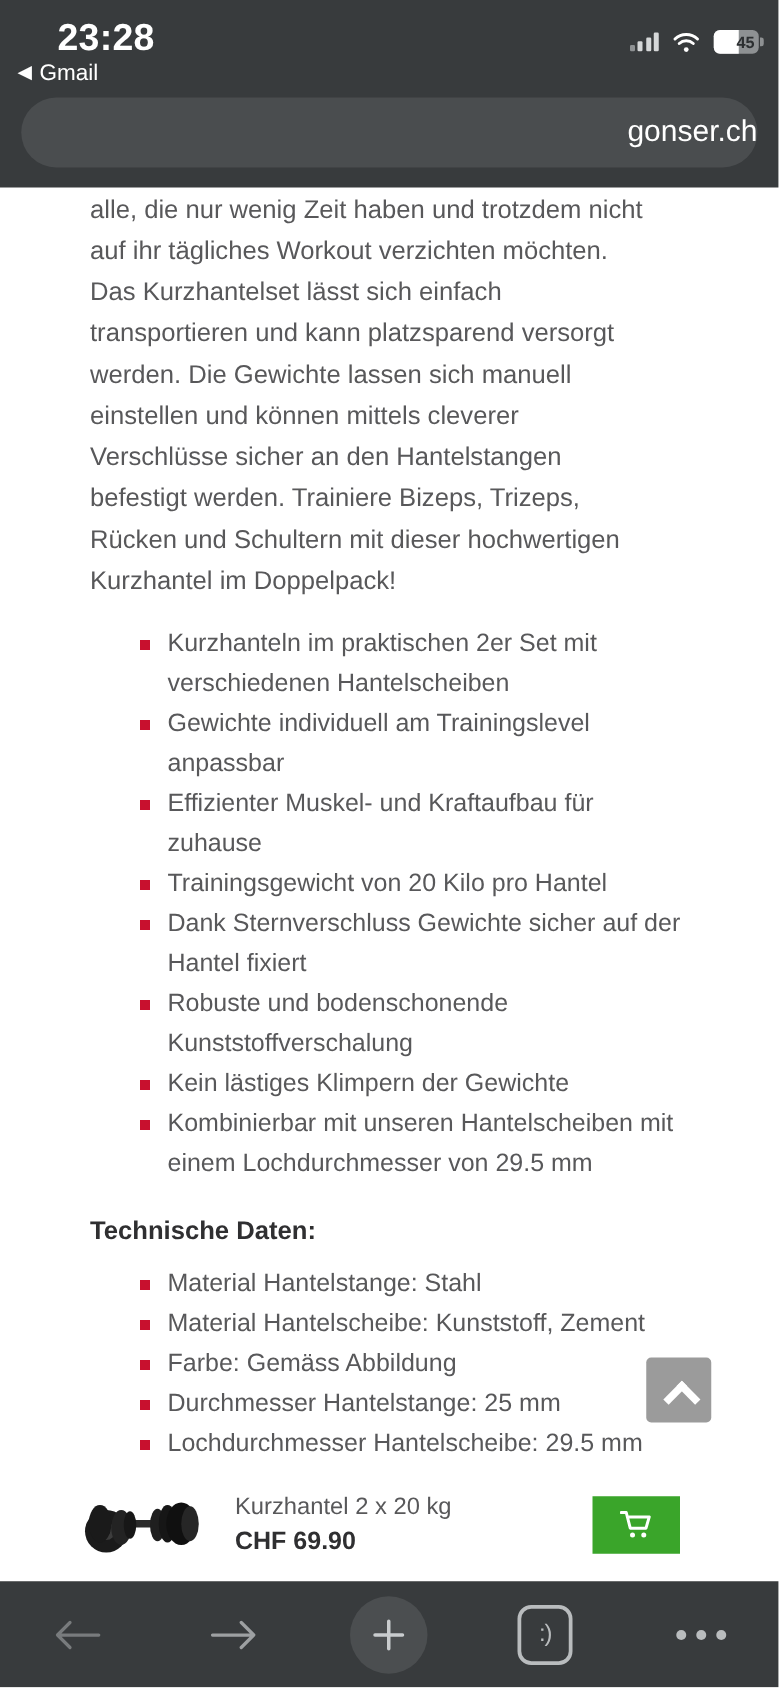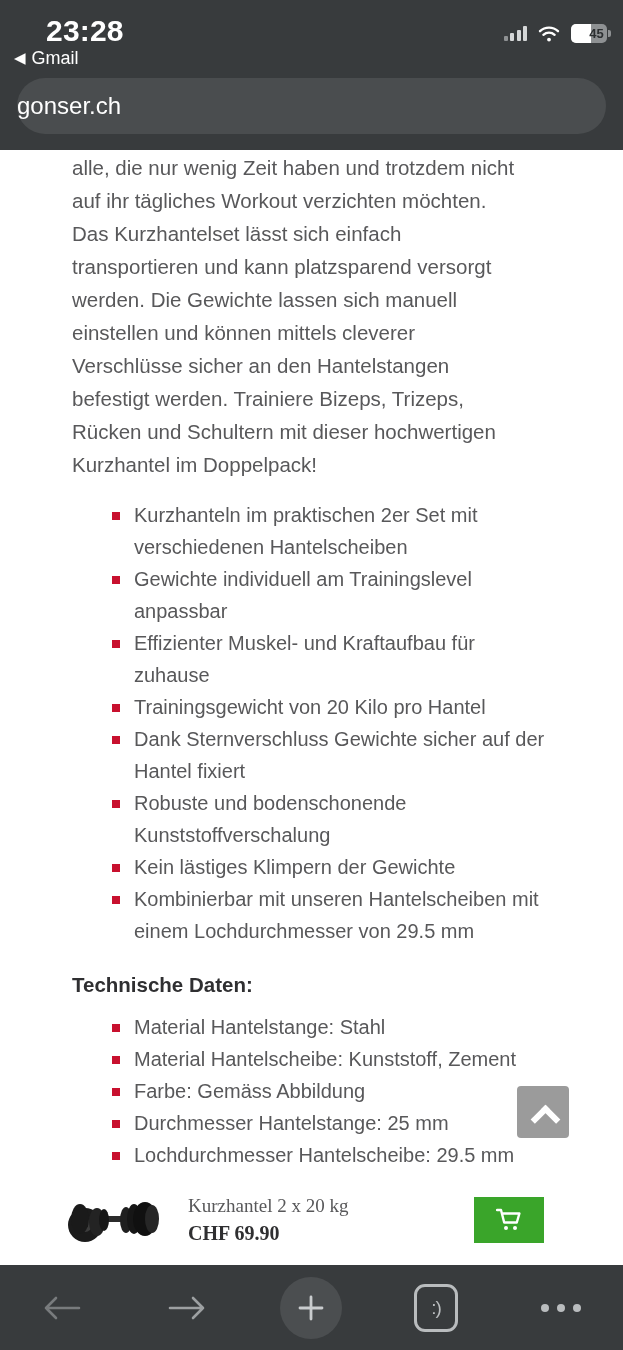--- a/index.html
+++ b/index.html
@@ -119,21 +119,21 @@
   .url-bar {
     position: absolute;
     left: 17px;
     top: 78px;
     width: 589px;
     height: 56px;
     background: #4a4d4f;
     border-radius: 28px;
     display: flex;
     align-items: center;
-    justify-content: flex-start;
+    justify-content: flex-end;
   }
   .url-text {
     color: #ffffff;
     font-size: 24px;
   }
 
   
   .page {
     position: absolute;
     top: 0; left: 0;
@@ -267,21 +267,20 @@
   .prod-thumb {
     width: 110px;
     height: 62px;
     margin-left: 60px;
     position: relative;
     flex: none;
   }
   .prod-info {
     margin-left: 18px;
     flex: 1;
-    font-family: Liberation Serif, serif;
   }
   .prod-name {
     color: #58585a;
     font-size: 19px;
     line-height: 26px;
   }
   .prod-price {
     color: #2f2f31;
     font-size: 20px;
     font-weight: bold;

